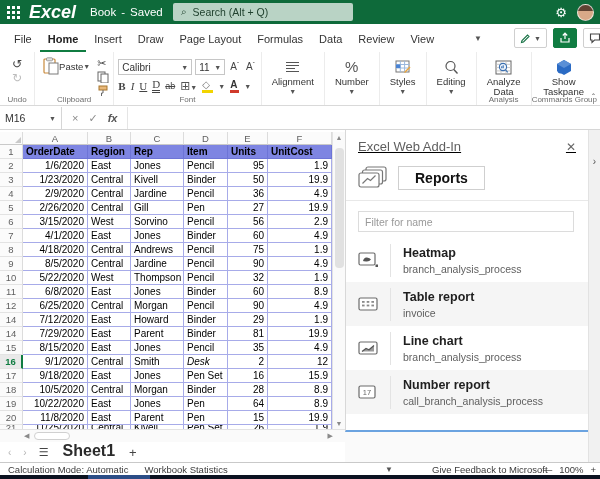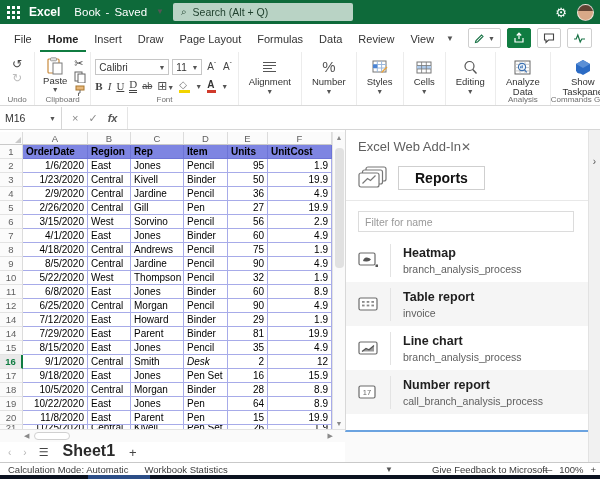--- a/index.html
+++ b/index.html
@@ -4,47 +4,47 @@
 <style>
   * { margin:0; padding:0; box-sizing:border-box; }
   html,body { width:600px; height:479px; overflow:hidden; }
   body { font-family:"Liberation Sans","DejaVu Sans",sans-serif; background:#fff; position:relative; }
   .screen { position:absolute; inset:0; width:600px; height:479px; background:#fff; }
 
   
   .topbar { position:absolute; top:0; left:0; width:600px; height:24px; background:#0e6a3a; display:flex; align-items:center; color:#fff; }
   .waffle { width:13px; height:13px; margin:0 9px 0 7px; display:grid; grid-template-columns:repeat(3,3px); grid-template-rows:repeat(3,3px); gap:2px; cursor:pointer; }
   .waffle i { background:#fff; width:3px; height:3px; }
-  .appname { font-weight:bold; font-size:12px; margin-right:14px; }
+  .appname { font-weight:bold; font-size:18px; margin-right:14px;font-style:italic; }
   .docname { font-size:11.5px; display:flex; align-items:center; gap:5px; }
   .docname .chev { font-size:8px; margin-left:4px; }
   .searchbox { position:absolute; left:173px; top:3px; width:180px; height:18px; background:#b9d3c5; border-radius:2px; display:flex; align-items:center; gap:6px; padding:0 8px; color:#21422f; }
   .searchbox .mag { font-size:10px; }
   .searchbox .ph { font-size:10.5px; }
   .topbar-right { position:absolute; right:6px; top:0; height:24px; display:flex; align-items:center; gap:10px; }
   .gear { font-size:13px; color:#fff; cursor:pointer; }
   .avatar { width:17px; height:17px; border-radius:50%; background:linear-gradient(180deg,#5f4232 0 38%,#d8a988 38%); border:1px solid rgba(255,255,255,.7); cursor:pointer; }
 
   
-  .tabsrow { position:absolute; top:24px; left:0; width:600px; height:28px; background:#fff; display:flex; align-items:center; padding-left:6px; }
+  .tabsrow { position:absolute; top:24px; left:0; width:600px; height:28px; background:#fff; display:flex; align-items:center; padding-left:6px;gap:28px; }
   .rtab { font-size:11px; color:#333; padding:6px 8px 5px; cursor:pointer; white-space:nowrap; }
   .rtab.active { font-weight:bold; color:#222; border-bottom:2.5px solid #107c41; }
   .tabchev { font-size:8px; color:#555; margin:0 4px; cursor:pointer; }
   .tabsrow-right { margin-left:auto; display:flex; align-items:center; gap:6px; padding-right:8px; }
   .miniab { height:20px; border:1px solid #cfcfcf; border-radius:2px; background:#fff; display:flex; align-items:center; justify-content:center; gap:3px; padding:0 5px; cursor:pointer; }
   .miniab.green { background:#107c41; border-color:#107c41; }
 
   
   .ribbon { position:absolute; top:52px; left:0; width:600px; height:54px; background:#fff; border-bottom:1px solid #d9d9d9; display:flex; }
   .rgroup { position:relative; height:100%; border-right:1px solid #ececec; padding:4px 4px 12px; display:flex; align-items:flex-start; }
   .glabel { position:absolute; bottom:1px; left:0; right:0; text-align:center; font-size:8px; color:#6e6e6e; white-space:nowrap; }
   .undo-stack { display:flex; flex-direction:column; align-items:center; gap:2px; padding:2px 8px; }
   .icnbtn { font-size:12px; color:#444; line-height:1; cursor:pointer; }
   .icnbtn.dis { color:#bdbdbd; }
-  .pastebtn { display:flex; flex-direction:column; align-items:center; font-size:9.5px; color:#333; padding:1px 4px; cursor:pointer; }
+  .pastebtn { display:flex; flex-direction:row; align-items:center; font-size:9.5px; color:#333; padding:1px 4px; cursor:pointer; }
   .clipcol { display:flex; flex-direction:column; gap:2px; margin-left:3px; padding-top:2px; }
   .chev { font-size:7px; color:#555; line-height:1; }
   .fontgrp { display:flex; flex-direction:column; gap:4px; padding-top:3px; }
   .fontrow1 { display:flex; align-items:center; gap:3px; }
   .combo { border:1px solid #c6c6c6; height:16px; display:flex; align-items:center; justify-content:space-between; font-size:10px; color:#333; padding:0 3px; cursor:pointer; background:#fff; }
   .fname { width:74px; } .fsize { width:30px; }
   .azbtn { font-size:10px; color:#444; cursor:pointer; position:relative; padding:0 2px; }
   .azbtn sup { font-size:6px; }
   .fontrow2 { display:flex; align-items:center; gap:5px; font-size:11px; color:#444; }
   .fbtn { cursor:pointer; line-height:1; position:relative; }
@@ -91,21 +91,21 @@
   .hs-r { position:absolute; right:12px; top:2px; font-size:7px; color:#8a8a8a; cursor:pointer; }
   .hs-thumb { position:absolute; left:34px; top:2px; width:36px; height:8px; background:#fff; border:1px solid #d0d0d0; border-radius:4px; cursor:grab; }
   .sheetbar { position:absolute; left:0; top:312px; width:345px; height:20px; background:#fff; display:flex; align-items:center; gap:12px; padding-left:8px; }
   .snav { color:#b5b5b5; font-size:10px; cursor:pointer; }
   .smenu { color:#444; font-size:11px; cursor:pointer; letter-spacing:0; }
   .stab { font-size:16px; font-weight:bold; color:#2b2b2b; border-bottom:2px solid #107c41; padding:1px 2px 2px; cursor:pointer; }
   .saddtab { color:#444; font-size:13px; cursor:pointer; }
 
   
   .taskpane { position:absolute; top:130px; left:345px; width:243px; height:302px; background:#fff; border-left:1px solid #d8d8d8; border-bottom:2px solid #6ba3e0; overflow:hidden; }
-  .tp-head { display:flex; align-items:center; padding:9px 12px 4px; }
+  .tp-head { display:flex; align-items:center; justify-content:space-between; padding:9px 12px 4px;text-decoration:underline; }
   .tp-title { font-size:13px; color:#5f5f5f; }
   .tp-close { font-size:12px; color:#666; cursor:pointer; }
   .tp-reports { display:flex; align-items:center; gap:10px; padding:8px 12px 10px; border-bottom:1px solid #e8e8e8; }
   .tp-reports-label { border:1px solid #cfcfcf; padding:3px 16px; font-size:14px; font-weight:bold; color:#111; cursor:pointer; }
   .tp-filter { display:block; width:216px; margin:10px 12px 2px; height:21px; border:1px solid #dcdcdc; font-size:10.5px; padding:0 6px; color:#333; outline:none; }
   .tp-filter::placeholder { color:#999; }
   .tp-list { margin-top:6px; }
   .tp-item { display:flex; align-items:center; min-height:44px; padding:5px 12px; cursor:pointer; }
   .tp-item.shaded { background:#f5f5f5; }
   .tp-icn { width:26px; display:flex; align-items:center; justify-content:flex-start; }
@@ -282,33 +282,20 @@
               <path d="M1 4.5 h13 M1 8 h13 M5.3 1 v11 M9.6 1 v11" stroke="#9ab8dd" stroke-width="1"></path>
               <rect x="1" y="4.5" width="4.3" height="3.5" fill="#4a83d4"></rect>
               <path d="M9 12 L14.5 6.5 L15.5 7.5 L10 13 Z" fill="#e8a33d"></path>
             </svg>
           </span>
         <span>Styles</span>
           <span class="chev">▼</span>
       </div>
     </div>
 
-    <div class="rgroup">
-      <div class="stackbtn">
-        <span class="bigicn">
-            <svg width="16" height="13" viewBox="0 0 16 13">
-              <rect x="1" y="1" width="14" height="11" fill="#fff" stroke="#777"></rect>
-              <rect x="1" y="4.5" width="14" height="3.5" fill="#aecbec"></rect>
-              <path d="M1 4.5 h14 M1 8 h14 M5.6 1 v11 M10.3 1 v11" stroke="#777" stroke-width="0.8"></path>
-            </svg>
-          </span>
-        <span>Cells</span>
-          <span class="chev">▼</span>
-      </div>
-    </div>
 
     <div class="rgroup">
       <div class="stackbtn">
         <span class="bigicn">
             <svg width="15" height="15" viewBox="0 0 15 15">
               <circle cx="6.5" cy="6" r="4.5" fill="none" stroke="#555" stroke-width="1.2"></circle>
               <path d="M9.8 9.5 L13.5 13.5" stroke="#555" stroke-width="1.4"></path>
             </svg>
           </span>
         <span>Editing</span>

